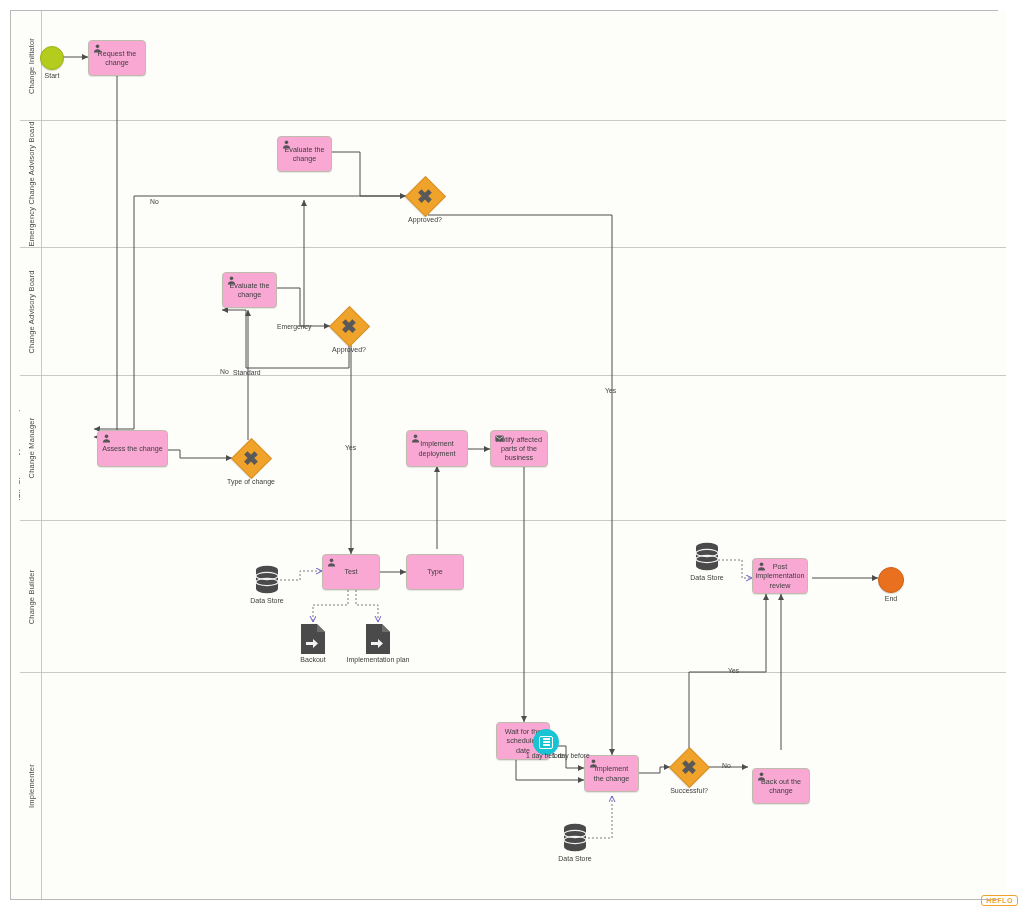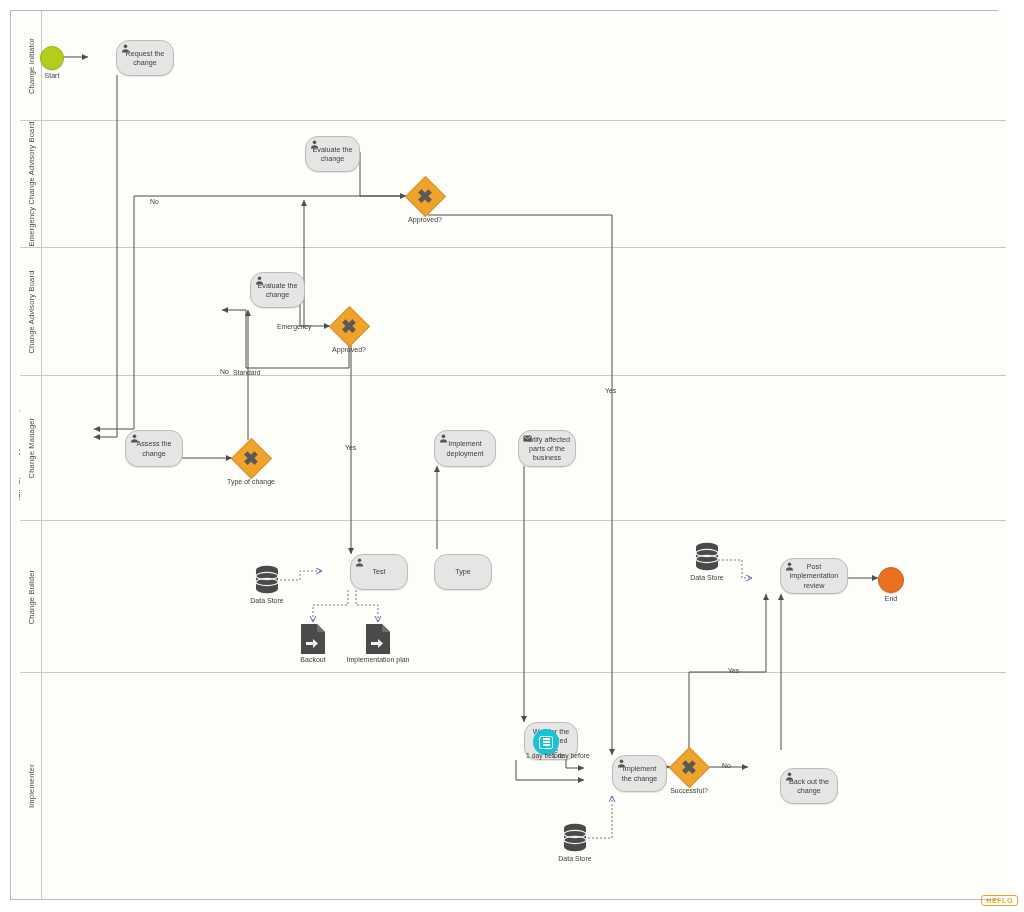--- a/index.html
+++ b/index.html
@@ -15,23 +15,23 @@
      font-size:7.5px;color:#4a4a4a;letter-spacing:.2px;}
 
   .lane{position:absolute;left:20px;border-bottom:1px solid #c9c9c9;box-sizing:border-box;background:#fdfdfa;}
   .lane.last{border-bottom:none;}
   .lane-hdr{position:absolute;left:0;top:0;width:22px;height:100%;
      border-right:1px solid #c9c9c9;box-sizing:border-box;}
   .lane-hdr span{position:absolute;left:50%;top:50%;
      transform:translate(-50%,-50%) rotate(-90deg);white-space:nowrap;
      font-size:7.5px;color:#4a4a4a;letter-spacing:.2px;}
 
-  .task{position:absolute;background:#e5e5e5;border:1px solid #bfbcae;border-radius:13px;
+  .task{position:absolute;background:#f9a8d4;border:1px solid #bfbcae;border-radius:4px;
     box-shadow:0 1px 1px rgba(0,0,0,.10);box-sizing:border-box;
-    display:flex;align-items:center;justify-content:center;text-align:center;margin-left:28px;}
+    display:flex;align-items:center;justify-content:center;text-align:center;}
   .task .tlabel{font-size:7.2px;color:#3d3d3d;line-height:1.28;padding:0 4px;}
   .task .ticon{position:absolute;left:4px;top:3px;width:9px;height:9px;color:#555;}
 
   .gw{position:absolute;width:38px;height:38px;}
   .gw .dia{position:absolute;left:5px;top:5px;width:27px;height:27px;
      background:#f0a32a;border:1px solid #d8912a;transform:rotate(45deg);
      box-shadow:0 1px 1px rgba(0,0,0,.12);}
   .gw .xm{position:absolute;left:0;top:0;width:38px;height:38px;
      display:flex;align-items:center;justify-content:center;
      font-size:19px;font-weight:bold;color:#595959;line-height:1;}
@@ -196,21 +196,21 @@
   </div>
 
   <div class="task" style="left:222px;top:272px;width:55px;height:36px;">
     <svg class="ticon" viewBox="0 0 10 10">
         <circle cx="5" cy="2.6" r="2" fill="#555"></circle>
         <path d="M1 9.5c0-2.3 1.8-3.6 4-3.6s4 1.3 4 3.6z" fill="#555"></path>
       </svg>
     <span class="tlabel">Evaluate the change</span>
   </div>
 
-  <div class="task" style="left:97px;top:430px;width:58px;height:37px;">
+  <div class="task" style="left:97px;top:430px;width:71px;height:37px;">
     <svg class="ticon" viewBox="0 0 10 10">
         <circle cx="5" cy="2.6" r="2" fill="#555"></circle>
         <path d="M1 9.5c0-2.3 1.8-3.6 4-3.6s4 1.3 4 3.6z" fill="#555"></path>
       </svg>
     <span class="tlabel">Assess the change</span>
   </div>
 
   <div class="task" style="left:406px;top:430px;width:62px;height:37px;">
     <svg class="ticon" viewBox="0 0 10 10">
         <circle cx="5" cy="2.6" r="2" fill="#555"></circle>
@@ -232,21 +232,21 @@
         <circle cx="5" cy="2.6" r="2" fill="#555"></circle>
         <path d="M1 9.5c0-2.3 1.8-3.6 4-3.6s4 1.3 4 3.6z" fill="#555"></path>
       </svg>
     <span class="tlabel">Test</span>
   </div>
 
   <div class="task" style="left:406px;top:554px;width:58px;height:36px;">
     <span class="tlabel">Type</span>
   </div>
 
-  <div class="task" style="left:752px;top:558px;width:68px;height:36px;">
+  <div class="task" style="left:752px;top:558px;width:56px;height:36px;">
     <svg class="ticon" viewBox="0 0 10 10">
         <circle cx="5" cy="2.6" r="2" fill="#555"></circle>
         <path d="M1 9.5c0-2.3 1.8-3.6 4-3.6s4 1.3 4 3.6z" fill="#555"></path>
       </svg>
     <span class="tlabel">Post implementation review</span>
   </div>
 
   <div class="task" style="left:496px;top:722px;width:54px;height:38px;">
     <span class="tlabel">Wait for the scheduled date</span>
   </div>

